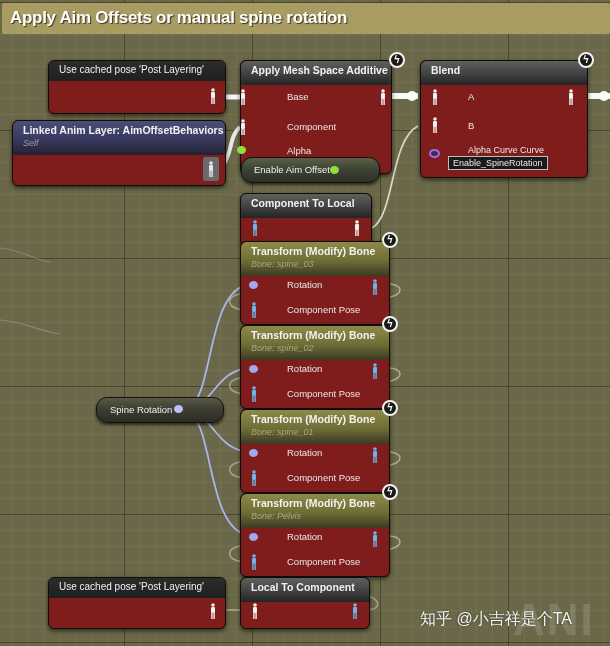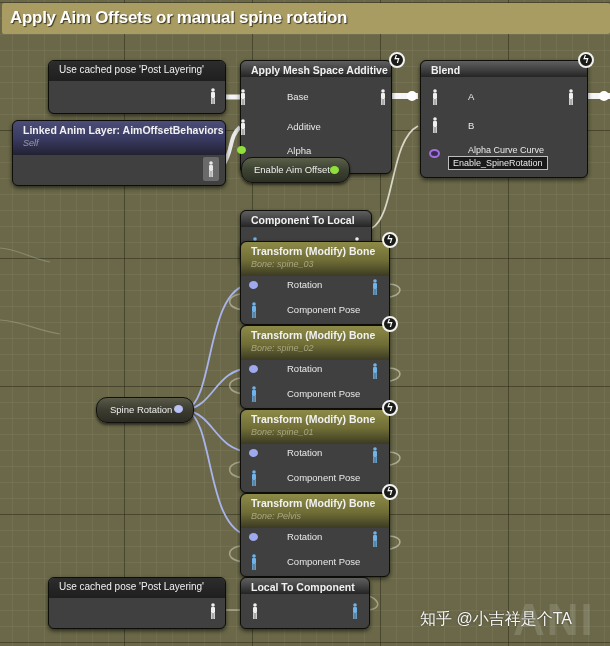--- a/index.html
+++ b/index.html
@@ -9,35 +9,35 @@
     background-image:
       linear-gradient(to right, rgba(40,38,20,0.55) 1px, transparent 1px),
       linear-gradient(to bottom, rgba(40,38,20,0.55) 1px, transparent 1px),
       linear-gradient(to right, rgba(130,128,95,0.35) 1px, transparent 1px),
       linear-gradient(to bottom, rgba(130,128,95,0.35) 1px, transparent 1px);
     background-size:128px 128px,128px 128px,16px 16px,16px 16px;
     background-position:-4px 2px,-4px 2px,-4px 2px,-4px 2px;}
   .comment-header{position:absolute;left:2px;top:3px;width:608px;height:31px;background:#a89c62;border-radius:2px;}
   .comment-title{position:absolute;left:8px;top:5px;font-size:17px;font-weight:bold;color:#fff;text-shadow:1px 1px 1px #3a3520;letter-spacing:-0.3px;}
   svg.wires{position:absolute;left:0;top:0;}
-  .node{position:absolute;background:#404040;border-radius:6px;box-shadow:0 2px 4px rgba(0,0,0,0.6);border:1px solid #0d0d0a;overflow:visible;}
-  .node .hdr{position:relative;height:16px;border-radius:6px 6px 0 0;
+  .node{position:absolute;background:#7f1d1d;border-radius:6px;box-shadow:0 2px 4px rgba(0,0,0,0.6);border:1px solid #0d0d0a;overflow:visible;}
+  .node .hdr{position:relative;height:24px;border-radius:6px 6px 0 0;
     background:linear-gradient(to bottom,#5f5f5f 0%,#404040 55%,#242424 100%);}
   .node .hdr.dark{background:linear-gradient(to bottom,#2c2c2c 0%,#1f1f1f 100%);}
   .node .hdr.olive{height:34px;background:linear-gradient(to bottom,#8d8a48 0%,#6f6d35 55%,#3b3a23 100%);}
   .node .hdr.purple{height:34px;background:linear-gradient(to bottom,#4c4d78 0%,#3a3b62 50%,#222233 100%);}
   .node .title{position:absolute;left:10px;top:3px;font-size:10.5px;font-weight:bold;color:#f1f1f1;white-space:nowrap;}
   .node .subtitle{position:absolute;left:10px;top:17px;font-size:9px;font-style:italic;color:#a8a680;white-space:nowrap;}
   .node .subtitle.grey{color:#9a9aa8;text-align:right;}
   .pin-label{position:absolute;font-size:9.5px;color:#e8e8e8;white-space:nowrap;padding-left:24px;}
   .fig{position:absolute;width:8px;height:16px;}
   .bolt{position:absolute;width:16px;height:16px;border-radius:50%;border:2px solid #f2f2f2;box-sizing:border-box;background:#1a1a16;color:#fff;font-size:10px;line-height:12px;text-align:center;font-weight:bold;}
   .dot{position:absolute;width:9px;height:8px;border-radius:50%;}
   .varnode{position:absolute;border-radius:11px;border:1px solid #111;
-    background:linear-gradient(to bottom,#5a5a48 0%,#3c3c30 50%,#2c2c24 100%);box-shadow:0 2px 3px rgba(0,0,0,0.6);}
+    background:linear-gradient(to bottom,#5a5a48 0%,#3c3c30 50%,#2c2c24 100%);box-shadow:0 2px 3px rgba(0,0,0,0.6);padding-left:30px;}
   .varnode .vlabel{position:absolute;left:12px;top:5px;font-size:9.5px;color:#eee;white-space:nowrap;}
   .textbox{position:absolute;border:1px solid #bdbdbd;background:#1a1a1a;color:#e8e8e8;font-size:9px;padding:0 4px;height:12px;line-height:12px;white-space:nowrap;}
   .watermark{position:absolute;left:420px;top:609px;font-size:16px;color:#f4f4f4;white-space:nowrap;text-shadow:0 0 2px rgba(0,0,0,0.5);}
   .ghost{position:absolute;left:513px;top:595px;font-size:44px;font-weight:bold;color:rgba(200,200,190,0.22);white-space:nowrap;letter-spacing:2px;}
 </style>
 </head>
 <body>
 
 <div class="canvas"></div>
 <div class="comment-header">
@@ -120,21 +120,21 @@
       <rect x="2" y="4" width="4" height="6" rx="1" fill="#f0f0f0"></rect>
       <rect x="2.2" y="10" width="1.4" height="6" fill="#f0f0f0"></rect>
       <rect x="4.4" y="10" width="1.4" height="6" fill="#f0f0f0"></rect>
     </svg>
   <svg class="fig" style="left:-2px;top:58px;" viewBox="0 0 8 16">
       <circle cx="4" cy="2" r="1.8" fill="#f0f0f0"></circle>
       <rect x="2" y="4" width="4" height="6" rx="1" fill="#f0f0f0"></rect>
       <rect x="2.2" y="10" width="1.4" height="6" fill="#f0f0f0"></rect>
       <rect x="4.4" y="10" width="1.4" height="6" fill="#f0f0f0"></rect>
     </svg>
-  <span class="pin-label" style="left:22px;top:60px;">Additive</span>
+  <span class="pin-label" style="left:22px;top:60px;">Component</span>
   <div class="dot" style="left:-4px;top:85px;background:#8fe03a;"></div>
   <span class="pin-label" style="left:22px;top:84px;">Alpha</span>
 </div>
 <div class="bolt" style="left:389px;top:52px;">ϟ</div>
 
 <div class="varnode" style="left:241px;top:157px;width:107px;height:24px;background:linear-gradient(to bottom,#5a6048 0%,#3c4232 50%,#2c3024 100%);">
   <span class="vlabel" style="left:12px;top:6px;">Enable Aim Offset</span>
   <div class="dot" style="left:88px;top:8px;background:#8fe03a;"></div>
 </div>
 
@@ -161,21 +161,21 @@
       <rect x="2.2" y="10" width="1.4" height="6" fill="#f0f0f0"></rect>
       <rect x="4.4" y="10" width="1.4" height="6" fill="#f0f0f0"></rect>
     </svg>
   <span class="pin-label" style="left:23px;top:59px;">B</span>
   <div class="dot" style="left:8px;top:88px;border:2px solid #a070e0;width:7px;height:5px;background:#3a2a55;"></div>
   <span class="pin-label" style="left:23px;top:84px;font-size:9px;">Alpha Curve Curve</span>
   <div class="textbox" style="left:27px;top:95px;text-align:right;">Enable_SpineRotation</div>
 </div>
 <div class="bolt" style="left:578px;top:52px;">ϟ</div>
 
-<div class="node" style="left:240px;top:210px;width:130px;height:52px;">
+<div class="node" style="left:240px;top:193px;width:130px;height:52px;">
   <div class="hdr">
     <span class="title">Component To Local</span>
   </div>
   <svg class="fig" style="left:10px;top:26px;" viewBox="0 0 8 16">
       <circle cx="4" cy="2" r="1.8" fill="#6fb3e8"></circle>
       <rect x="2" y="4" width="4" height="6" rx="1" fill="#6fb3e8"></rect>
       <rect x="2.2" y="10" width="1.4" height="6" fill="#6fb3e8"></rect>
       <rect x="4.4" y="10" width="1.4" height="6" fill="#6fb3e8"></rect>
     </svg>
   <svg class="fig" style="left:112px;top:26px;" viewBox="0 0 8 16">

